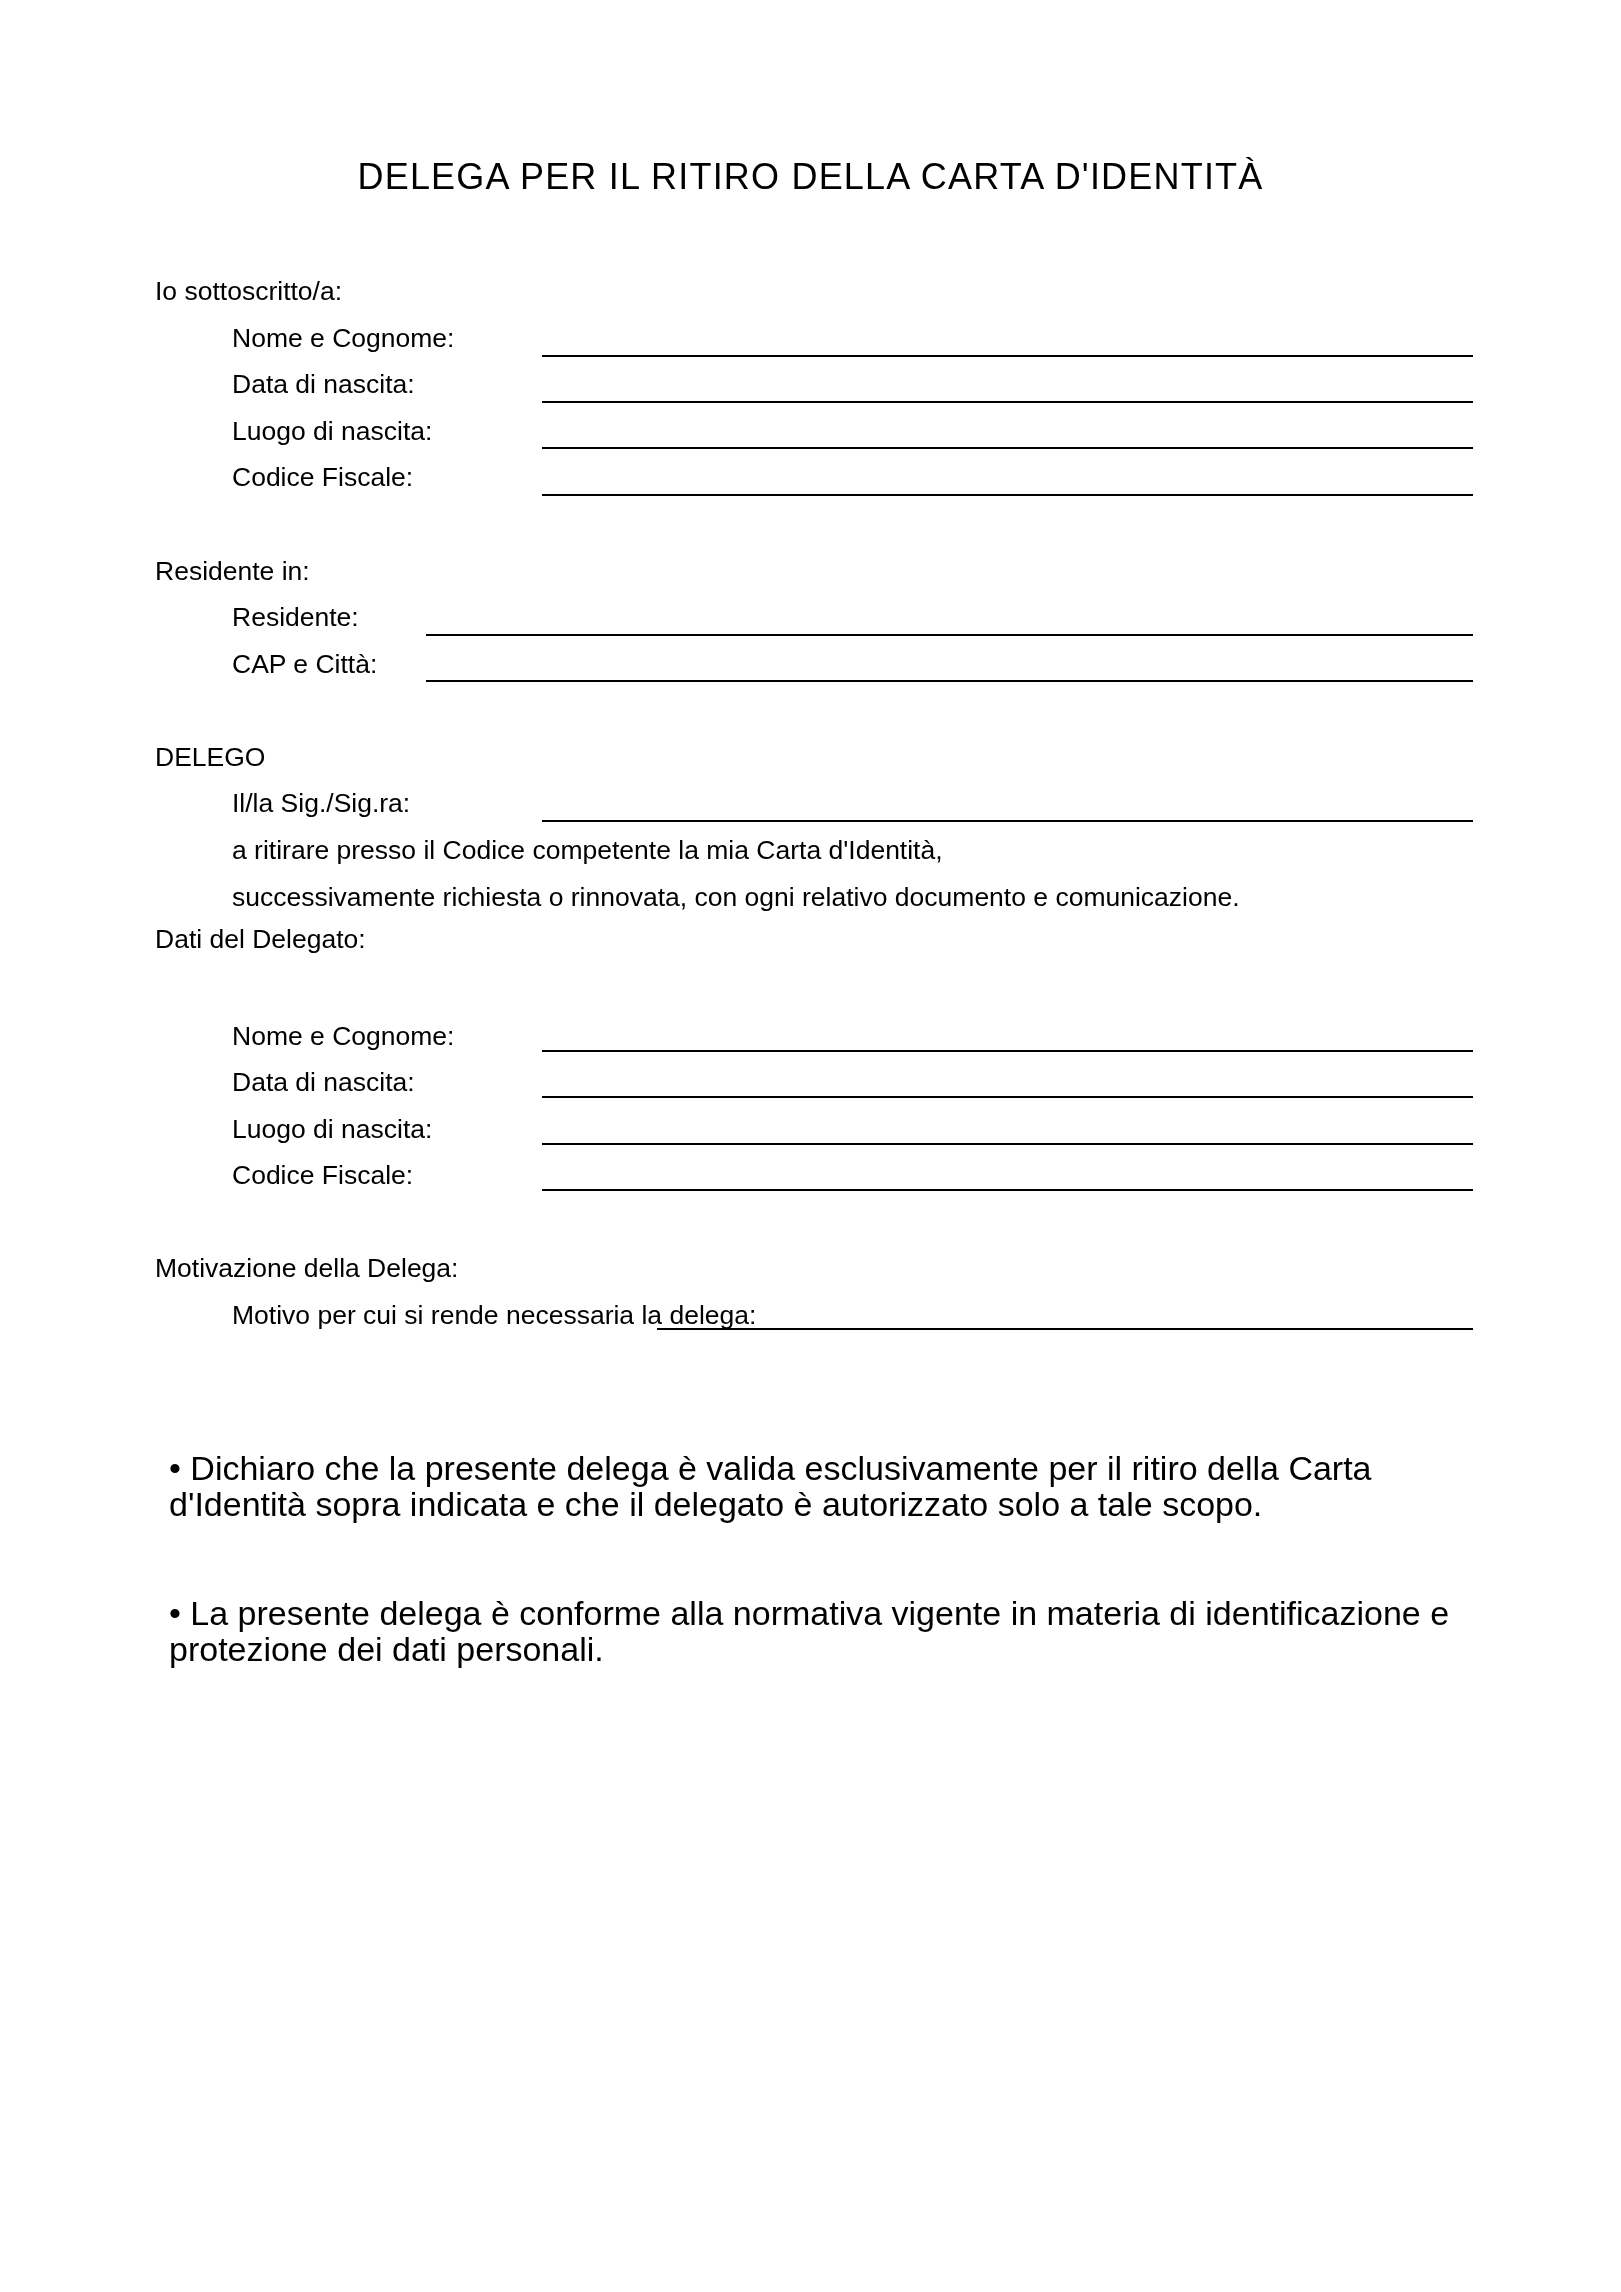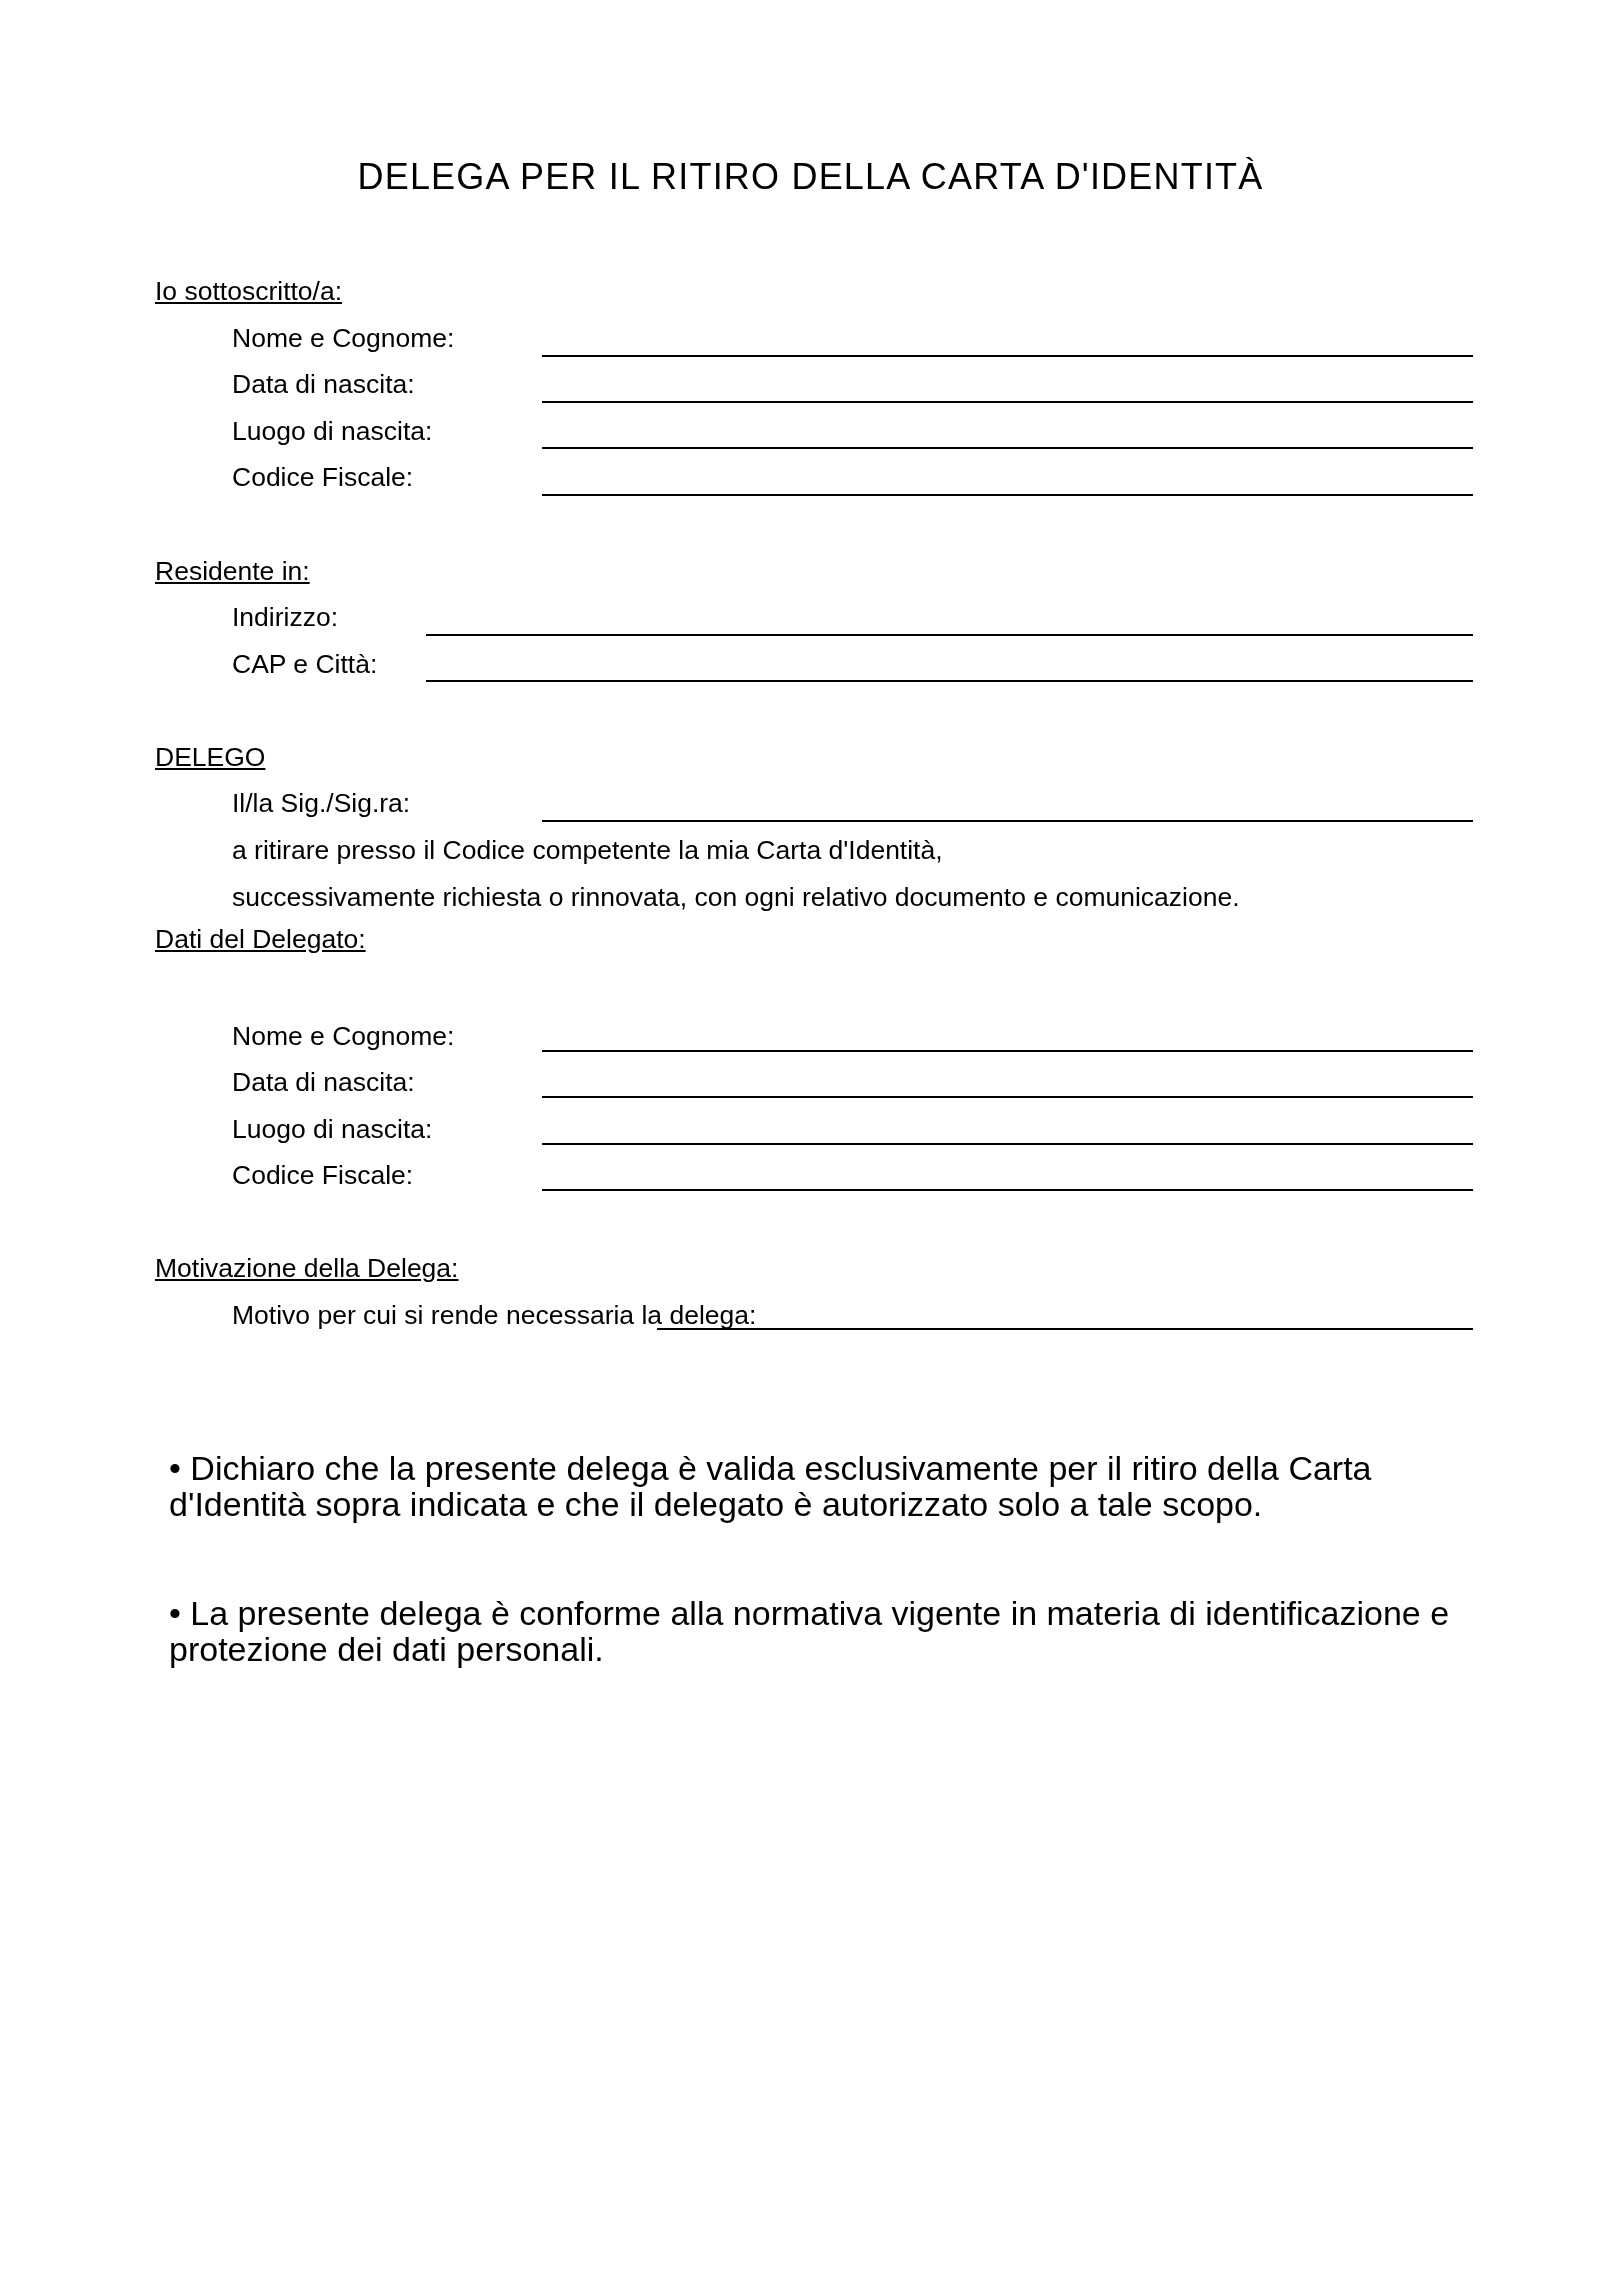--- a/index.html
+++ b/index.html
@@ -22,21 +22,21 @@
     line-height: 36px;
     letter-spacing: 1.2px;
     white-space: nowrap;
   }
   .lbl {
     position: absolute;
     font-size: 26.5px;
     line-height: 26.5px;
     white-space: nowrap;
   }
-  .heading { left: 155px; text-decoration: underline; }
+  .heading { left: 155px; }
   .indent  { left: 232px; }
   .fill {
     position: absolute;
     height: 32px;
     border-bottom: 2.9px solid #000000;
   }
   .fill .fval {
     position: absolute;
     left: 7.8px; bottom: 3.9px;
     font-size: 26.5px;
@@ -78,21 +78,21 @@
       <span class="fval"></span>
     </div>
 
   <div class="lbl indent" style="top:424px">Codice Fiscale:</div>
   <div class="fill w-std" style="top:422px">
       <span class="fval"></span>
     </div>
 
   <div class="lbl heading" style="top:518px">Residente in:</div>
 
-  <div class="lbl indent" style="top:564px">Indirizzo:</div>
+  <div class="lbl indent" style="top:564px">Residente:</div>
   <div class="fill w-res" style="top:562px">
       <span class="fval"></span>
     </div>
 
   <div class="lbl indent" style="top:611px">CAP e Città:</div>
   <div class="fill w-res" style="top:608px">
       <span class="fval"></span>
     </div>
 
   <div class="lbl heading" style="top:704px">DELEGO</div>

